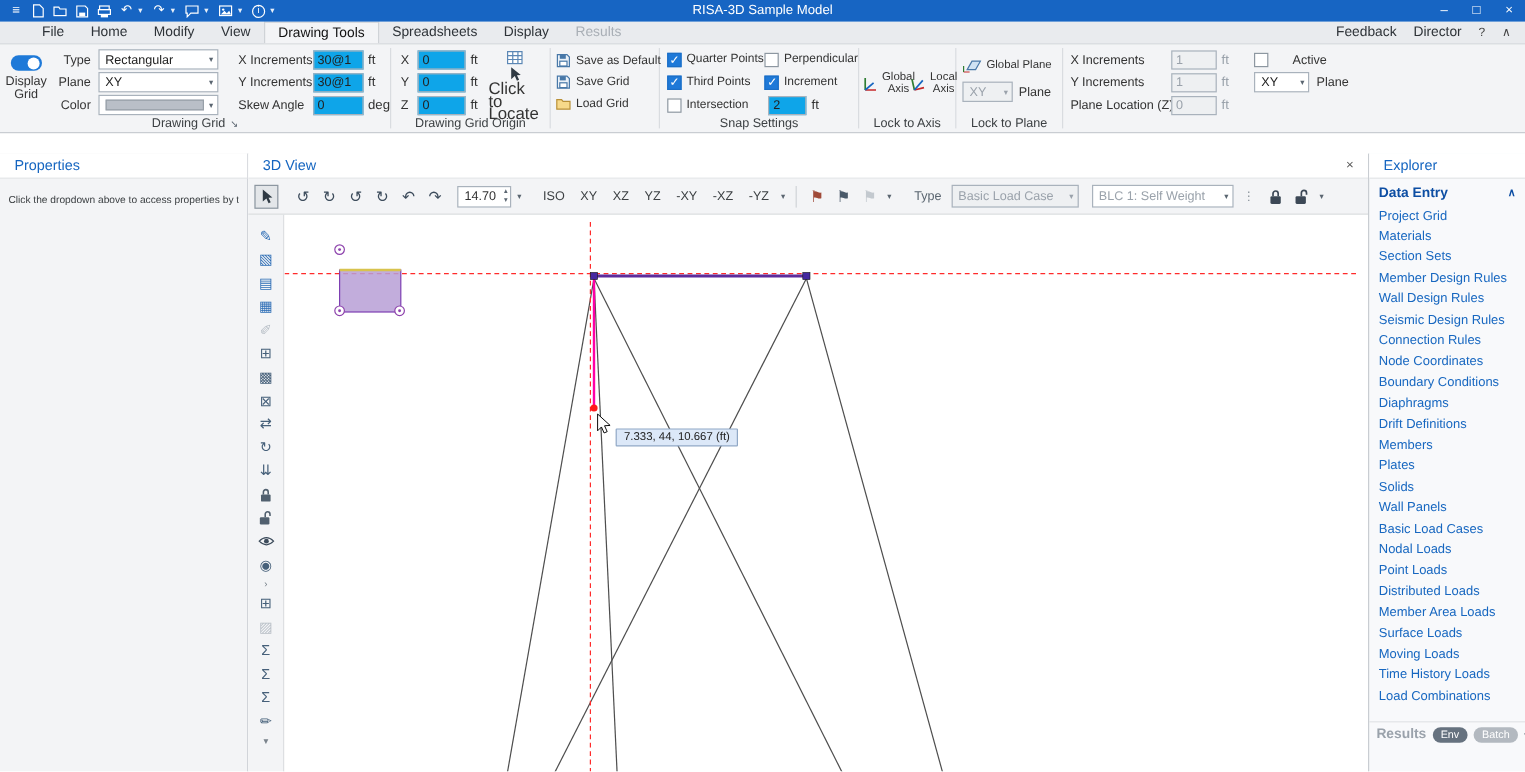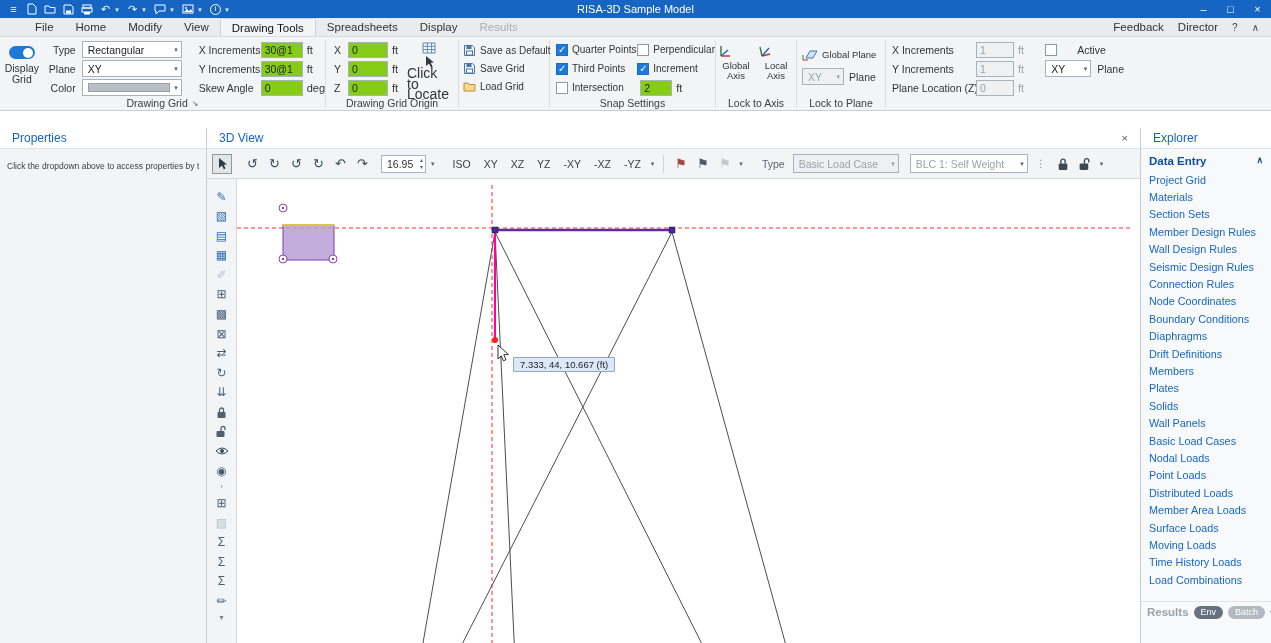--- a/index.html
+++ b/index.html
@@ -25,36 +25,36 @@
 .mico{font-size:10px;color:#444}
 
 .ribbon{position:absolute;left:0;top:37px;width:1271px;height:74px;background:#f3f4f6;border-bottom:1px solid #c9cdd2;display:flex;z-index:28}
 .rsec{position:relative;height:74px;flex:none}
 .rsec-body{position:absolute;left:0;top:3px;right:0;height:56px}
 .seclabel{position:absolute;left:0;right:0;bottom:1px;height:14px;font-size:10.5px;color:#3c4043;display:flex;align-items:center;justify-content:center;gap:4px}
 .rdiv{width:1px;background:#d9dce0;margin:3px 0;flex:none}
 .rrow{display:flex;align-items:center;height:19px}
 .lbl{font-size:10.5px;color:#333;white-space:nowrap}
 .ra{text-align:right}
-.inp{height:16px;border:1px solid #a9b2bc;background:#84cc16;font-family:"Liberation Sans",sans-serif;font-size:10.5px;padding:0 3px;color:#222}
+.inp{height:16px;border:1px solid #a9b2bc;background:#0ea5e9;font-family:"Liberation Sans",sans-serif;font-size:10.5px;padding:0 3px;color:#222}
 .inp.dis{background:#eef0f2;color:#9aa2ab}
 .dd{height:17px;border:1px solid #a9b2bc;background:#fff;display:flex;align-items:center;padding:0 3px 0 5px;font-size:10.5px;color:#222;gap:4px}
 .dd .ddv{flex:1;white-space:nowrap;overflow:hidden}
 .dd .ar{font-size:7px;color:#5a6570}
 .dd.dis{background:#eef0f2;color:#9aa2ab}
 .dd.dis .ar{color:#9aa2ab}
 .unit{font-size:11px;color:#333;margin-left:4px}
 .chk{width:12px;height:12px;border:1px solid #8d97a1;background:#fff;position:relative;flex:none;display:inline-block}
 .chk.on{background:#1e79d8;border-color:#1b6ec6}
 .chk.on::after{content:"\2713";position:absolute;left:1px;top:-1px;color:#fff;font-size:10px}
 .toggle{width:26px;height:13px;border-radius:7px;background:#1e79d8;position:relative;display:inline-block}
 .toggle .knob{position:absolute;right:1.5px;top:1.5px;width:10px;height:10px;border-radius:50%;background:#fff}
 .swatch{flex:1;height:9px;background:#b9bfc7;border:1px solid #98a0a8}
 .gio{display:flex;align-items:center;gap:4px;height:18px;font-size:10px;color:#333;white-space:nowrap}
-.axisbtn{width:38px;display:flex;flex-direction:column;padding-top:3px;gap:2px}
+.axisbtn{width:38px;display:flex;flex-direction:row;align-items:center;padding-top:3px;gap:2px}
 .axislbl{font-size:9.5px;line-height:10px;text-align:center;color:#333}
 .launch{font-size:8px;color:#5a6570}
 
 .panel{position:absolute;top:128px;bottom:0}
 .phead{height:21px;background:#fff;border-bottom:1px solid #e1e4e7;display:flex;align-items:center;padding:0 12px}
 .ptitle{color:#1565c0;font-size:12px}
 .props{left:0;width:207px;background:#f3f4f6;border-right:1px solid #c9cdd2}
 .props .pbody{padding:5px 7px}
 .hint{margin-top:7px;font-size:8.5px;color:#3c4043;white-space:nowrap;overflow:hidden}
 
@@ -454,21 +454,21 @@
           <path d="M2 1 L2 11 L5 8.4 L6.8 12.3 L8.6 11.5 L6.8 7.8 L10 7.6 Z" fill="#2f3a44"></path>
         </svg>
       </div>
     <span class="vtb" style="margin-left:8px">↺</span>
     <span class="vtb">↻</span>
     <span class="vtb">↺</span>
     <span class="vtb">↻</span>
     <span class="vtb">↶</span>
     <span class="vtb">↷</span>
     <div class="zoomctl" style="margin-left:6px">
-      <span class="zval">16.95</span>
+      <span class="zval">14.70</span>
       <span class="steppers">
         <span>▴</span>
         <span>▾</span>
       </span>
     </div>
     <span class="tinyar">▾</span>
     <span class="vbtn" style="margin-left:8px">ISO</span>
     <span class="vbtn">XY</span>
     <span class="vbtn">XZ</span>
     <span class="vbtn">YZ</span>

